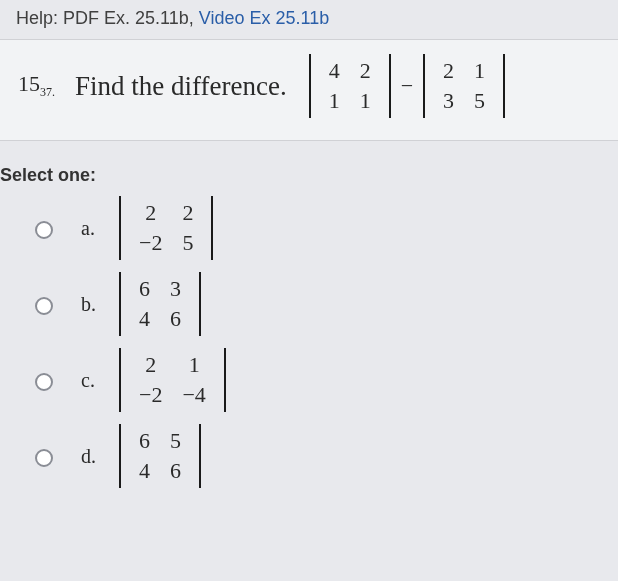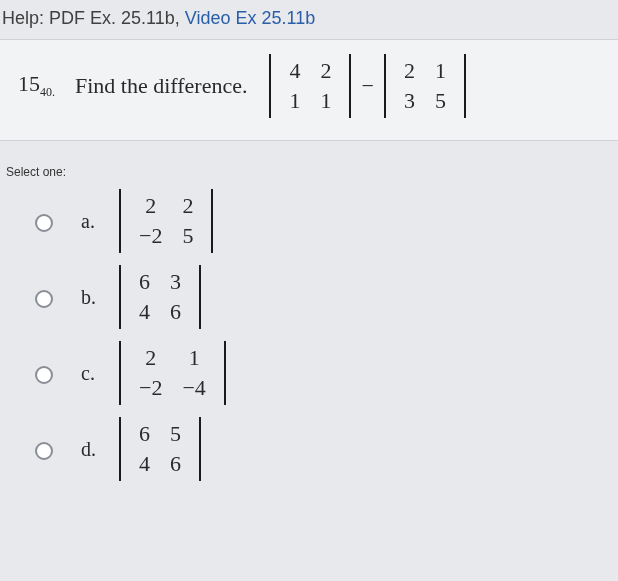--- a/index.html
+++ b/index.html
@@ -6,36 +6,36 @@
       margin: 0;
       padding: 0;
       font-family: Georgia, 'Times New Roman', serif;
       background: #e8e9ed;
       color: #2a2a2a;
       width: 618px;
     }
     .help-bar {
       font-family: Arial, Helvetica, sans-serif;
       font-size: 18px;
-      padding: 8px 0 10px 2px;
+      padding: 8px 0 10px 16px;
       color: #404040;
     }
     .help-bar a { color: #2a5ea8; text-decoration: none; }
     .question-box {
       background: #f2f3f5;
       padding: 14px 18px 22px 18px;
       margin-bottom: 24px;
       display: flex;
       align-items: center;
       border-top: 1px solid #d0d1d5;
       border-bottom: 1px solid #d0d1d5;
     }
     .qnum { font-size: 22px; margin-right: 20px; }
     .qnum .sub { font-size: 12px; vertical-align: sub; }
-    .qtext { font-size: 22px; margin-right: 18px; font-family: Liberation Serif, serif; }
+    .qtext { font-size: 27px; margin-right: 18px; font-family: Liberation Serif, serif; }
     .matrix-row { display: inline-flex; align-items: center; }
     .matrix {
       display: inline-block;
       position: relative;
       padding: 2px 10px;
       margin: 0 4px;
     }
     .matrix .bar-l, .matrix .bar-r {
       position: absolute;
       top: 0; bottom: 0;
@@ -47,24 +47,25 @@
     .matrix table { border-collapse: collapse; }
     .matrix td {
       padding: 2px 10px;
       text-align: center;
       font-size: 22px;
       font-family: Georgia, serif;
     }
     .minus { font-size: 22px; margin: 0 6px; }
     .select-label {
       font-family: Arial, Helvetica, sans-serif;
-      font-size: 12px;
-      padding-left: 6px;
+      font-size: 18px;
+      padding-left: 0;
       margin-bottom: 10px;
       color: #333;
+      font-weight: bold;
     }
     .options { padding-left: 30px; }
     .option {
       display: flex;
       align-items: center;
       margin-bottom: 12px;
     }
     .radio {
       appearance: none;
       -webkit-appearance: none;
@@ -91,21 +92,21 @@
 <body>
 
 <div class="help-bar">
   <span>Help: </span>
   <span>PDF Ex. 25.11b</span>,
   <a>Video Ex 25.11b</a>
 </div>
 
 <div class="question-box">
   <div class="qnum">
-    <span>15</span><span class="sub"><span>40</span>.</span>
+    <span>15</span><span class="sub"><span>37</span>.</span>
   </div>
   <div class="qtext">Find the difference.</div>
   <div class="matrix-row">
     <span class="matrix">
       <span class="bar-l"></span>
       <table>
           <tbody>
             <tr>
         <td>4</td>
               <td>2</td>

